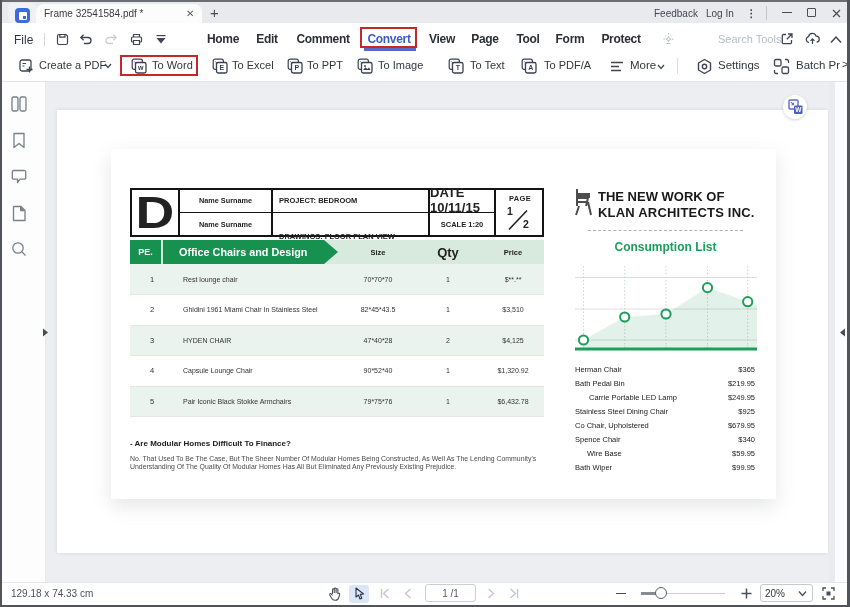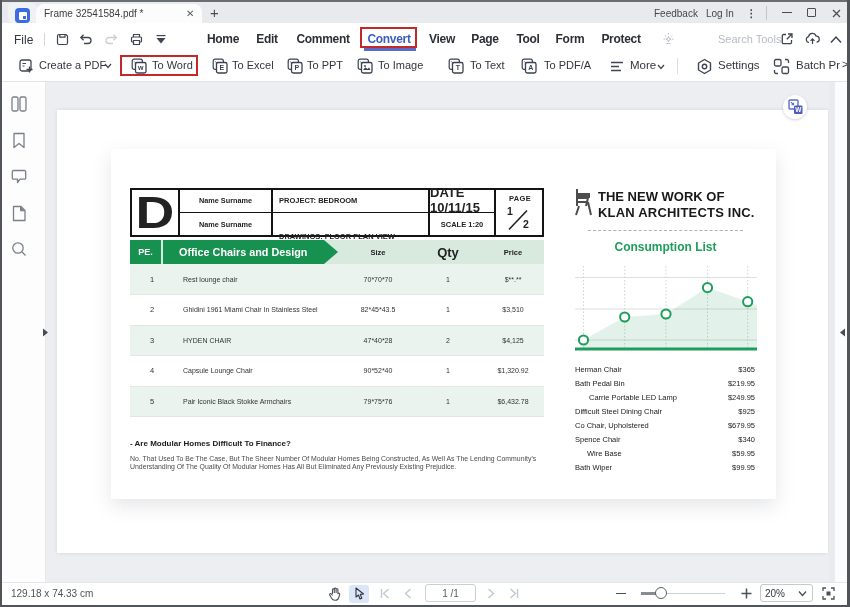--- a/index.html
+++ b/index.html
@@ -287,21 +287,21 @@
     </div>
   <div style="display:flex;justify-content:space-between;height:13.9px;align-items:center;">
       <span>Bath Pedal Bin</span>
       <span>$219.95</span>
     </div>
   <div style="display:flex;justify-content:space-between;height:13.9px;align-items:center;margin-left:14px;">
       <span>Carrie Portable LED Lamp</span>
       <span>$249.95</span>
     </div>
   <div style="display:flex;justify-content:space-between;height:13.9px;align-items:center;">
-      <span>Difficult Steel Dining Chair</span>
+      <span>Stainless Steel Dining Chair</span>
       <span>$925</span>
     </div>
   <div style="display:flex;justify-content:space-between;height:13.9px;align-items:center;">
       <span>Co Chair, Upholstered</span>
       <span>$679.95</span>
     </div>
   <div style="display:flex;justify-content:space-between;height:13.9px;align-items:center;">
       <span>Spence Chair</span>
       <span>$340</span>
     </div>

